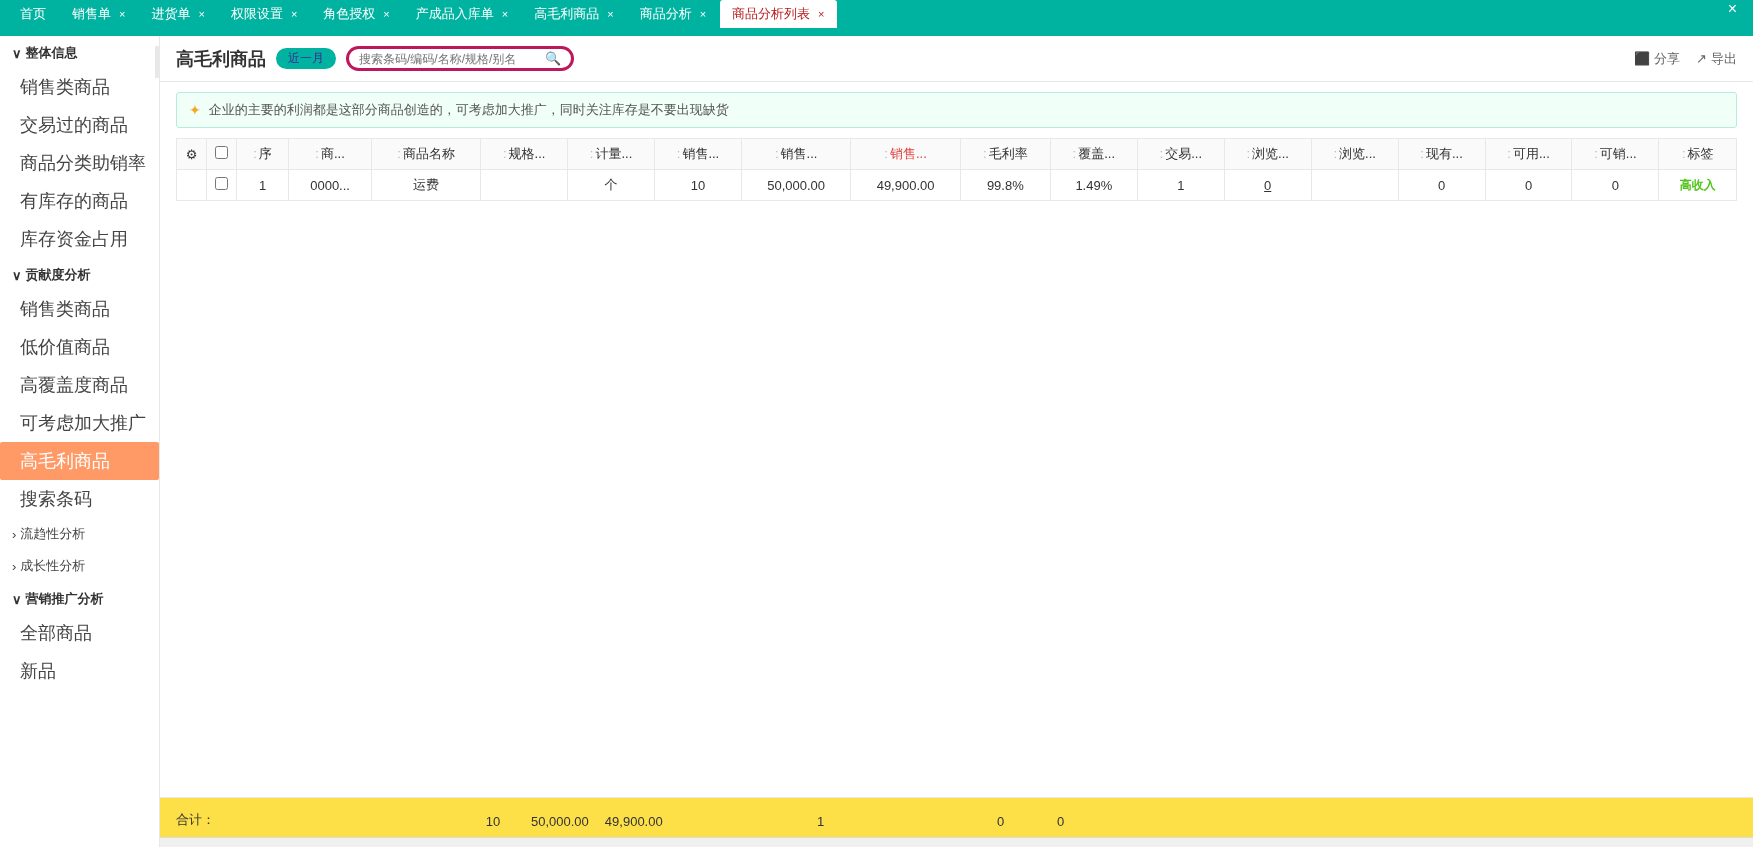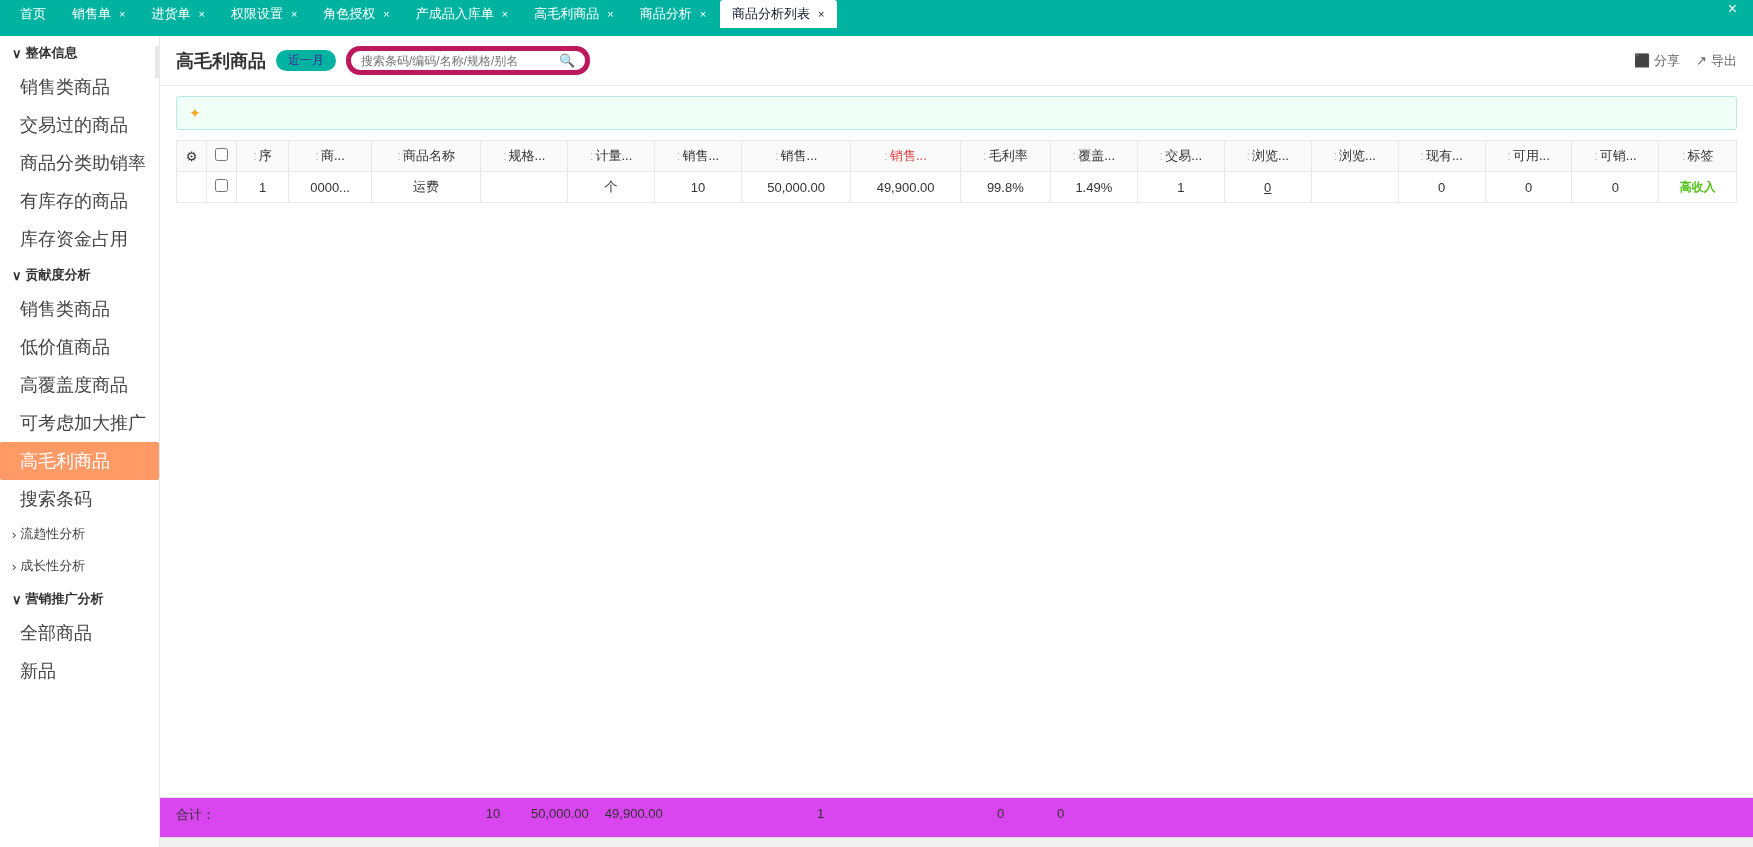--- a/index.html
+++ b/index.html
@@ -18,21 +18,21 @@
       align-items: center;
       padding: 0 12px;
       height: 28px;
       color: #fff;
       cursor: pointer;
       border-radius: 3px 3px 0 0;
       white-space: nowrap;
       font-size: 13px;
       gap: 4px;
     }
-    .nav-tab.active { background: #fff; color: #0f172a; }
+    .nav-tab.active { background: #fff; color: #b91c1c; }
     .nav-tab .close-x { font-size: 11px; color: inherit; margin-left: 4px; }
     .nav-spacer { flex: 1; }
     .nav-close-btn { color: #fff; font-size: 16px; cursor: pointer; padding: 0 8px; }
 
     
     .main-layout {
       display: flex;
       height: calc(847px - 36px);
       background: #fff;
     }
@@ -119,24 +119,24 @@
       color: #4c1d95;
       border: none;
       border-radius: 12px;
       padding: 2px 12px;
       font-size: 12px;
       cursor: pointer;
     }
     .search-box {
       display: flex;
       align-items: center;
-      border: 5px solid #be185d;
+      border: 3px solid #be185d;
       border-radius: 14px;
       padding: 2px 10px;
-      gap: 18px;
+      gap: 6px;
       min-width: 200px;
     }
     .search-input {
       border: none;
       outline: none;
       font-size: 12px;
       color: #666;
       background: transparent;
       width: 180px;
     }
@@ -200,24 +200,24 @@
       color: #333;
       white-space: nowrap;
     }
     .col-settings { width: 30px; }
     .col-check { width: 30px; }
     .link-underline { text-decoration: underline; color: #333; cursor: pointer; }
 
     
     .table-footer {
       border-top: 1px solid #e8e8e8;
-      background: #d946ef;
+      background: #fde047;
       padding: 8px 16px;
       display: flex;
-      align-items: flex-start;
+      align-items: flex-end;
       font-size: 13px;
       color: #333;
       gap: 8px;
       min-height: 40px;
     }
     .footer-label { font-weight: 500; }
     .footer-cells {
       display: flex;
       gap: 0;
       flex: 1;
@@ -341,20 +341,21 @@
         </div>
         <div class="action-btn">
           <span>↗</span>
           <span>导出</span>
         </div>
       </div>
     </div>
 
     <div class="info-banner">
       <span class="info-icon">✦</span>
+      <span>企业的主要的利润都是这部分商品创造的，可考虑加大推广，同时关注库存是不要出现缺货</span>
     </div>
 
     <div class="table-container">
       <table>
         <thead>
           <tr>
             <th class="col-settings">⚙</th>
             <th class="col-check">
               <input type="checkbox" style="">
             </th>

